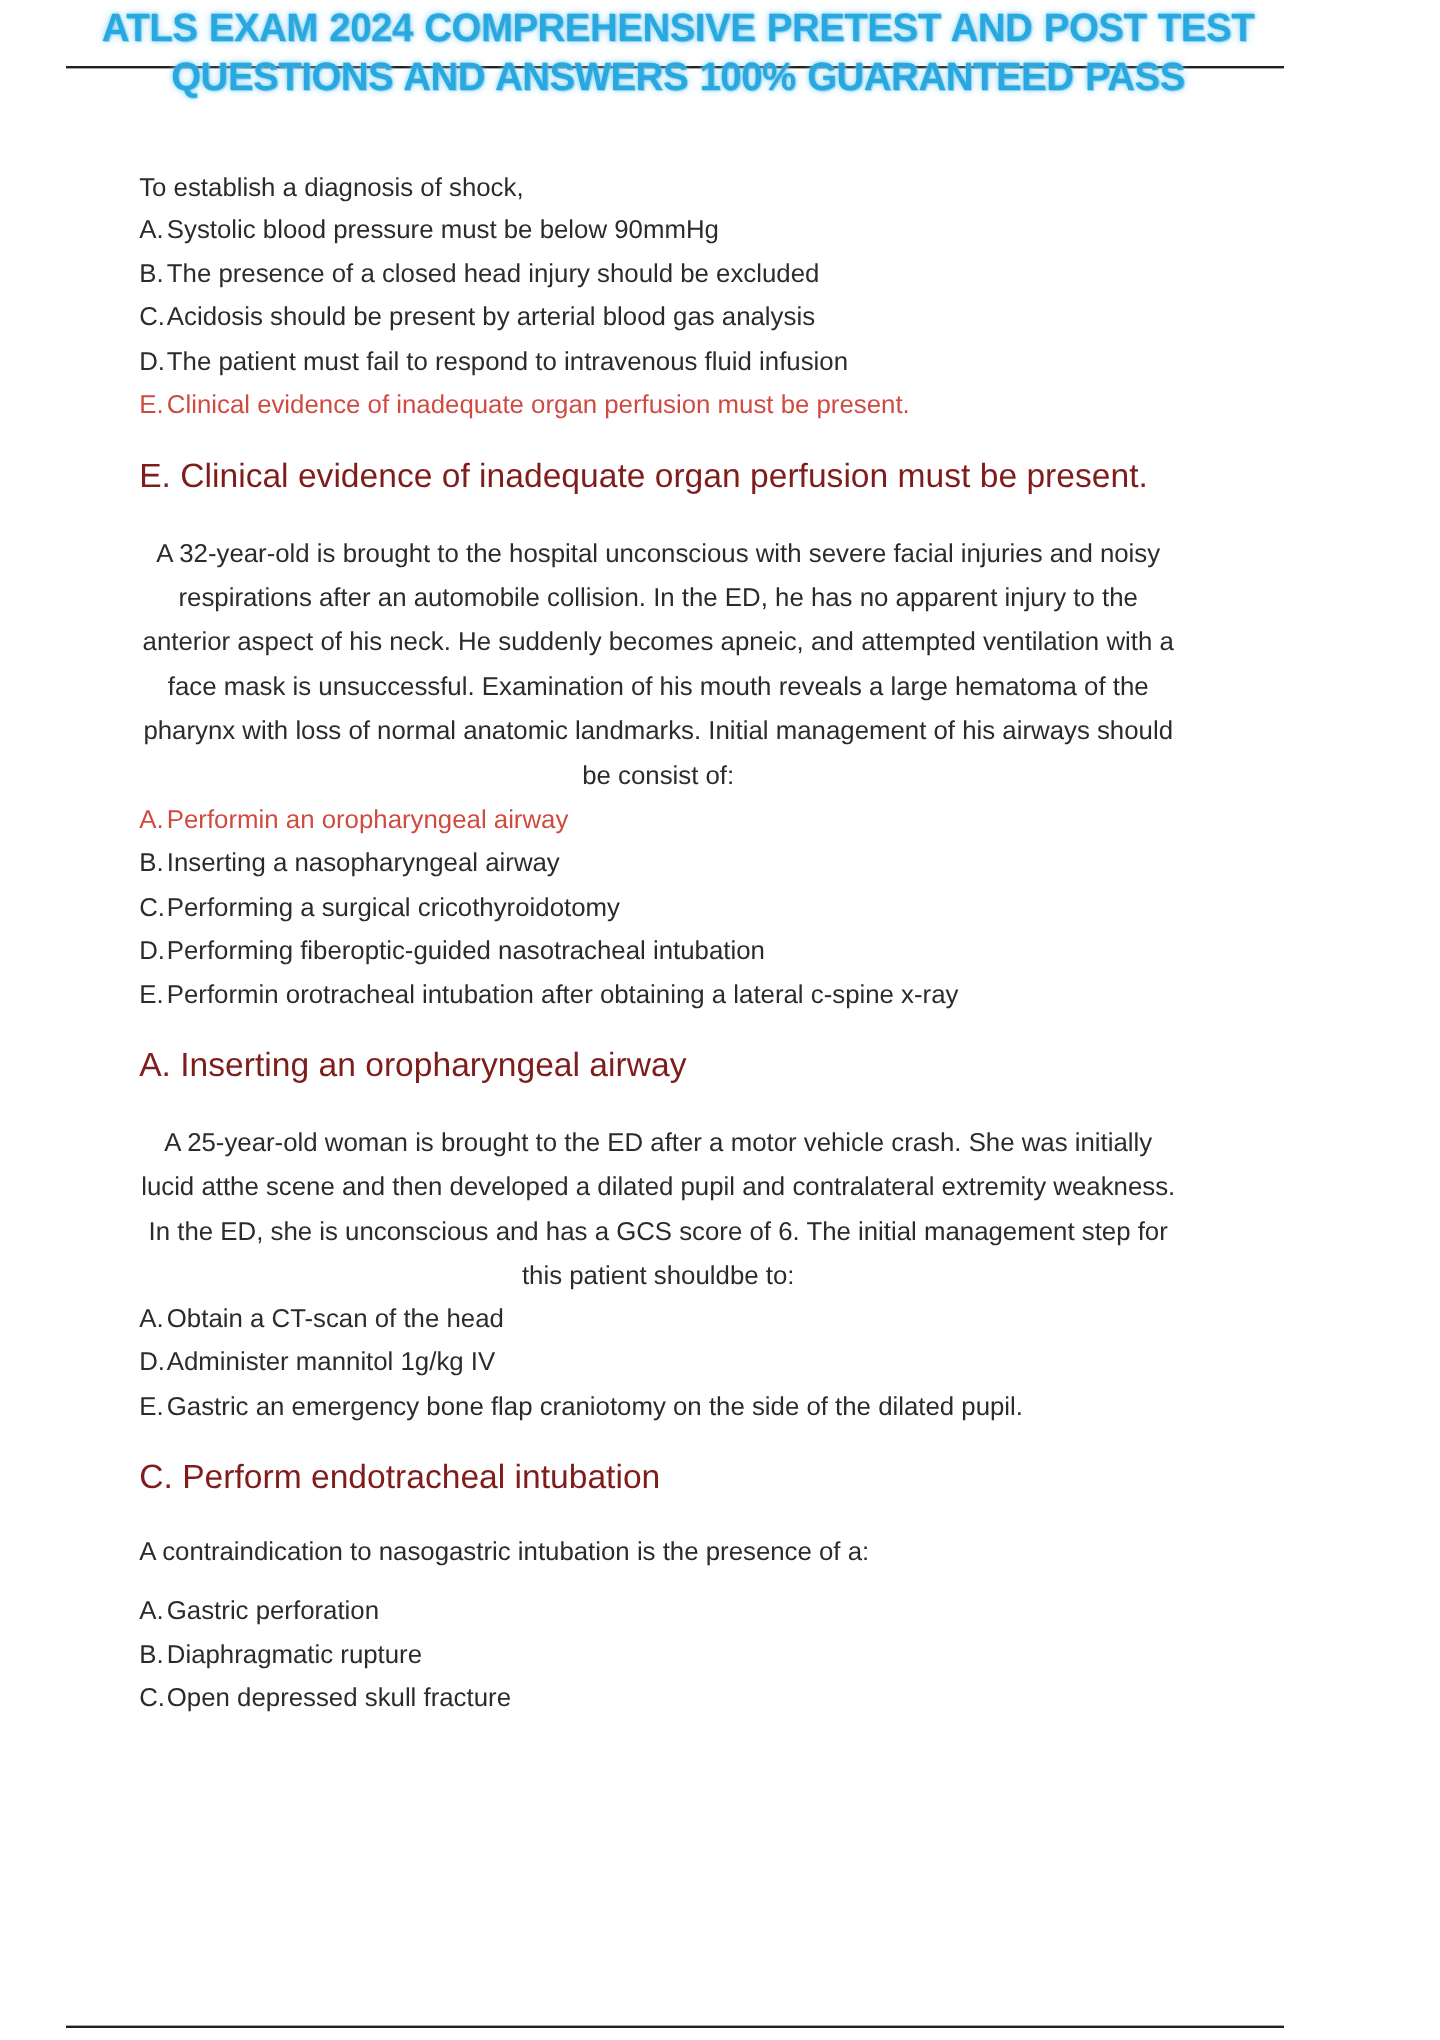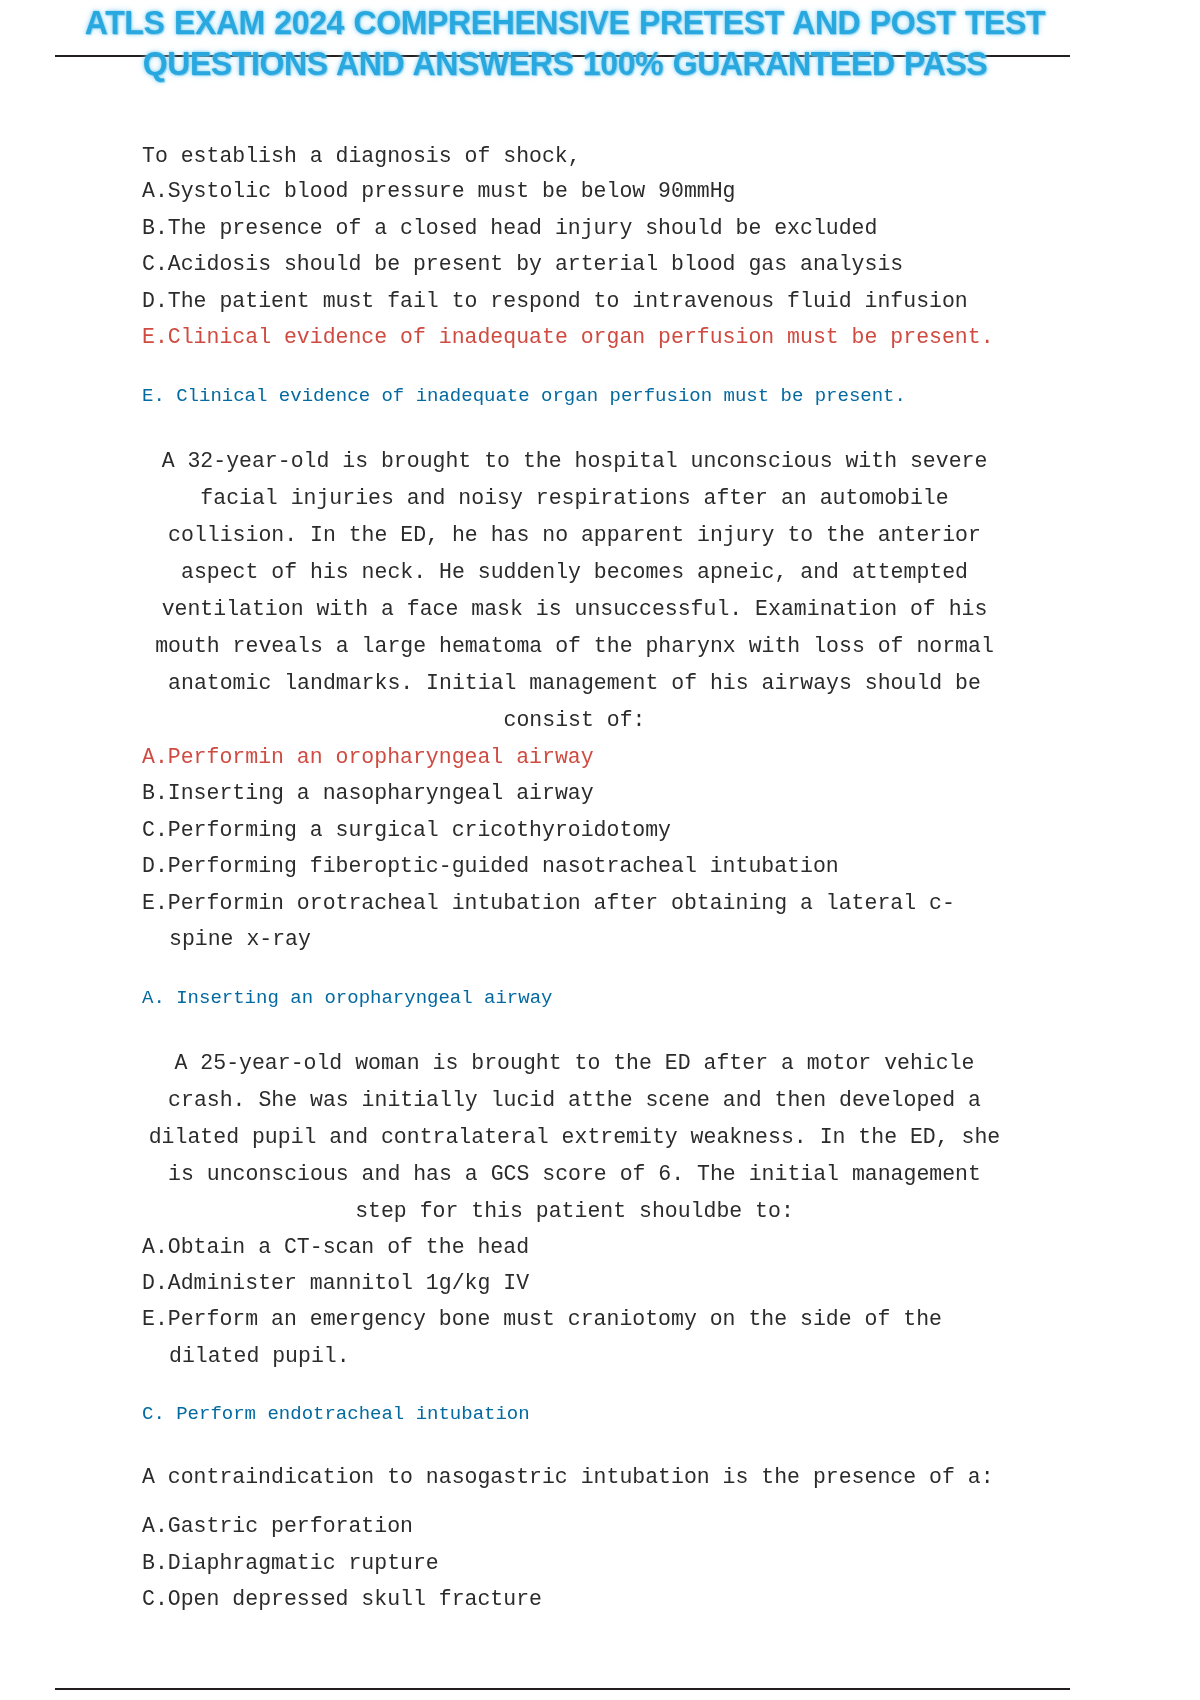--- a/index.html
+++ b/index.html
@@ -51,26 +51,26 @@
        1px 1px 0 rgba(41, 168, 223, 0.45);
     z-index: 2;
     word-spacing: 1px;
     transform: scaleX(0.97);
     transform-origin: center top;
   }
 
   
   .content {
     position: absolute;
-    left: 142px;
+    left: 116px;
     top: 140px;
     width: 865px;
     font-size: 21.5px;
     color: #2b2b2b;
-    font-family: Liberation Mono, monospace;
+    font-family: Liberation Sans, sans-serif;
   }
 
   .block { margin: 0; }
 
   
   .stem {
     margin: 0;
     line-height: 37px;
     font-size: 21.5px;
     color: #2b2b2b;
@@ -82,22 +82,22 @@
     margin: 0;
     line-height: 33px;
     font-size: 21.5px;
     color: #2b2b2b;
   }
 
   
   .answer-line {
     margin: 0;
     line-height: 37px;
-    font-size: 19px;
-    color: #0369a1;
+    font-size: 28px;
+    color: #7f1d1d;
   }
 
   
   .option {
     margin: 0;
     line-height: 36.5px;
     font-size: 21.5px;
     color: #2b2b2b;
     padding-left: 27px;
     text-indent: -27px;
@@ -154,21 +154,21 @@
       <div class="gap-md"></div>
       <p class="answer-line">A. Inserting an oropharyngeal airway</p>
     </div>
 
     <div class="gap-lg"></div>
 
     <div class="block">
       <p class="stem">A 25-year-old woman is brought to the ED after a motor vehicle crash. She was initially lucid atthe scene and then developed a dilated pupil and contralateral extremity weakness. In the ED, she is unconscious and has a GCS score of 6. The initial management step for this patient shouldbe to:</p>
       <p class="option tight"><span class="lbl">A.</span><span>Obtain a CT-scan of the head</span></p>
       <p class="option"><span class="lbl">D.</span><span>Administer mannitol 1g/kg IV</span></p>
-      <p class="option"><span class="lbl">E.</span><span>Perform an emergency bone must craniotomy on the side of the dilated pupil.</span></p>
+      <p class="option"><span class="lbl">E.</span><span>Gastric an emergency bone flap craniotomy on the side of the dilated pupil.</span></p>
       <div class="gap-md"></div>
       <p class="answer-line">C. Perform endotracheal intubation</p>
     </div>
 
     <div class="gap-lg"></div>
 
     <div class="block">
       <p class="prompt">A contraindication to nasogastric intubation is the presence of a:</p>
       <div class="gap-sm"></div>
       <p class="option"><span class="lbl">A.</span><span>Gastric perforation</span></p>

